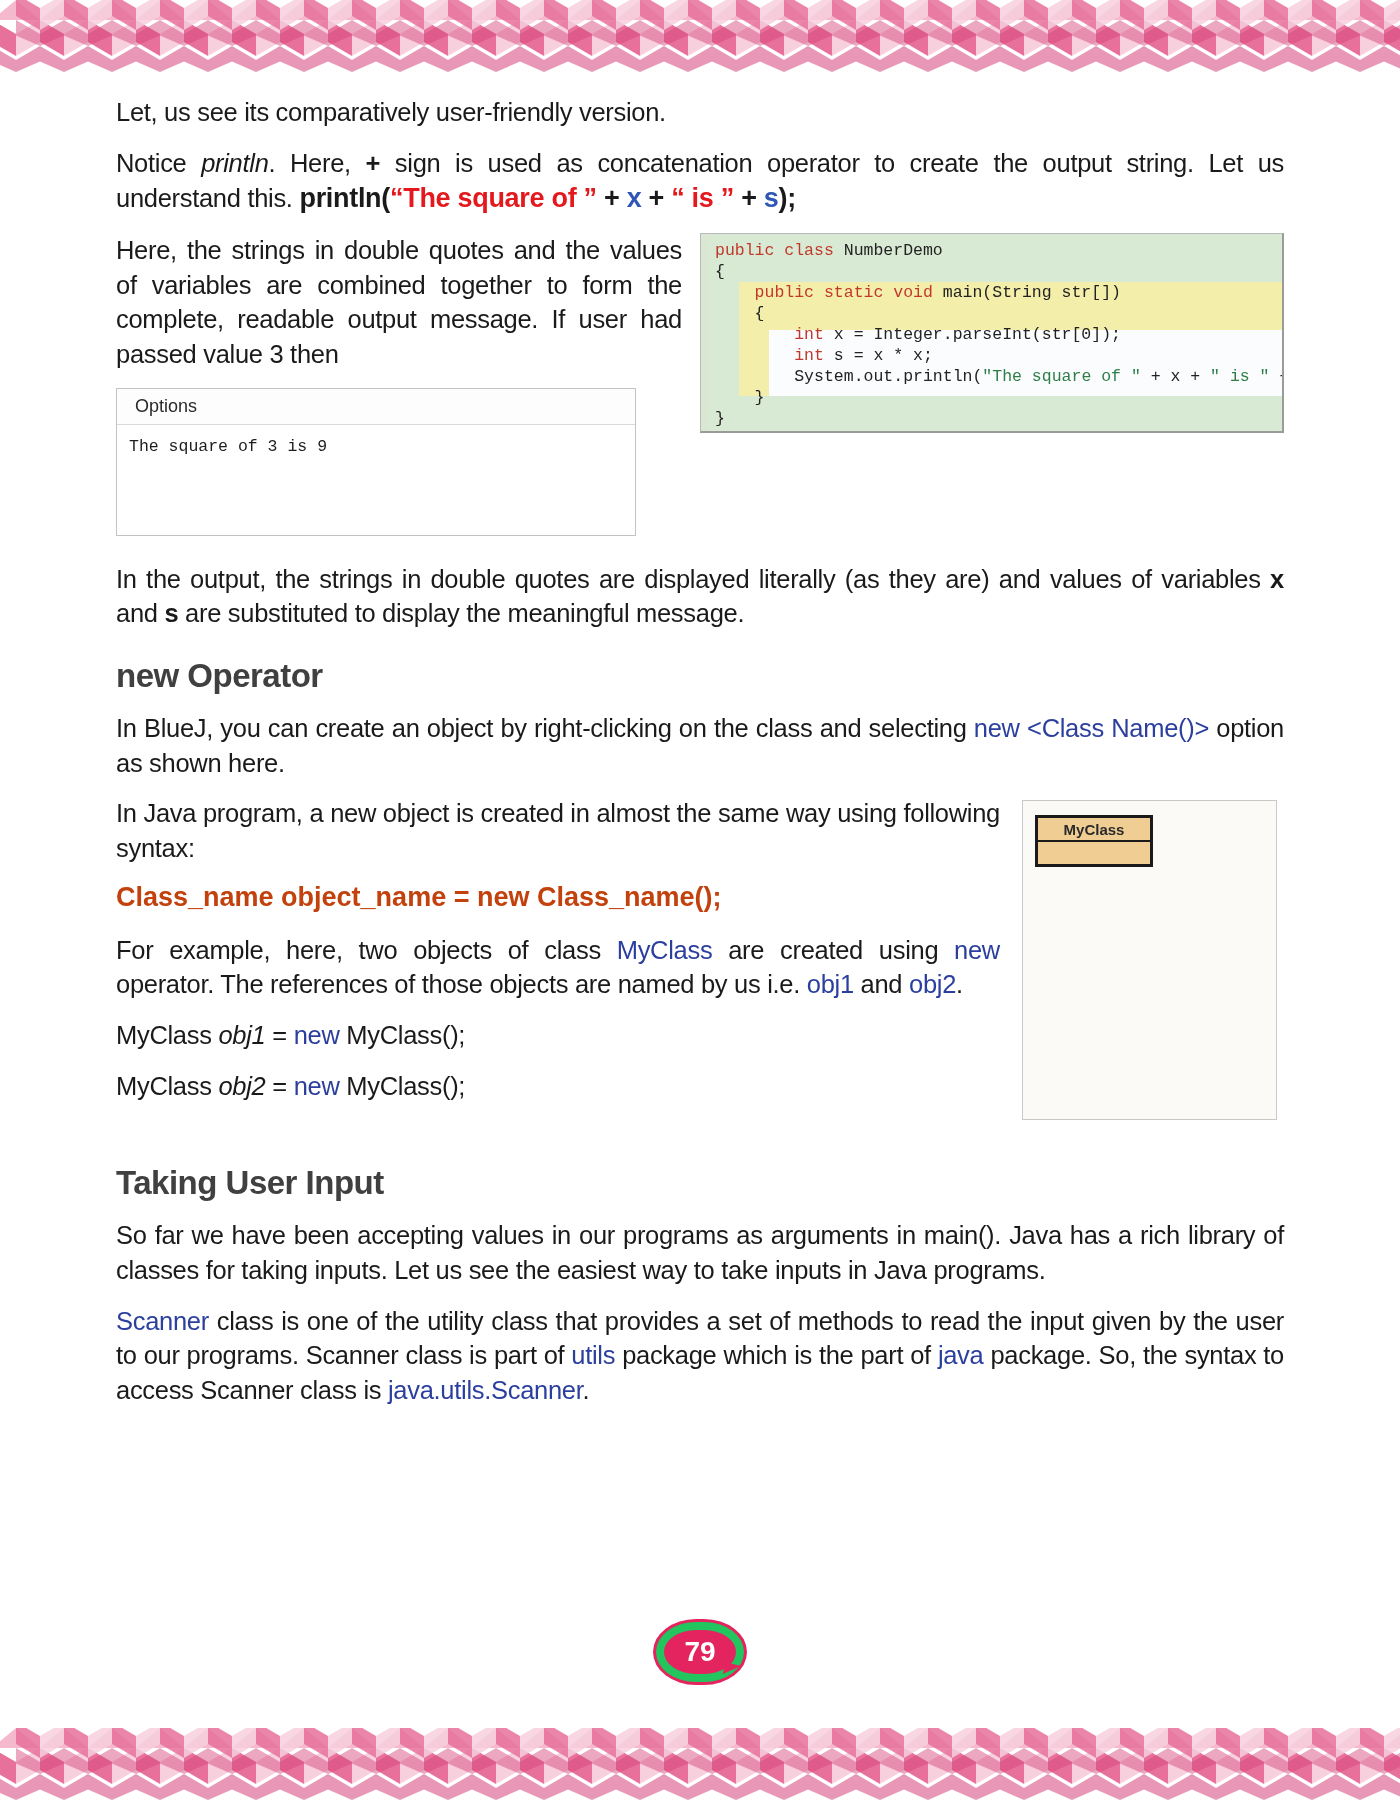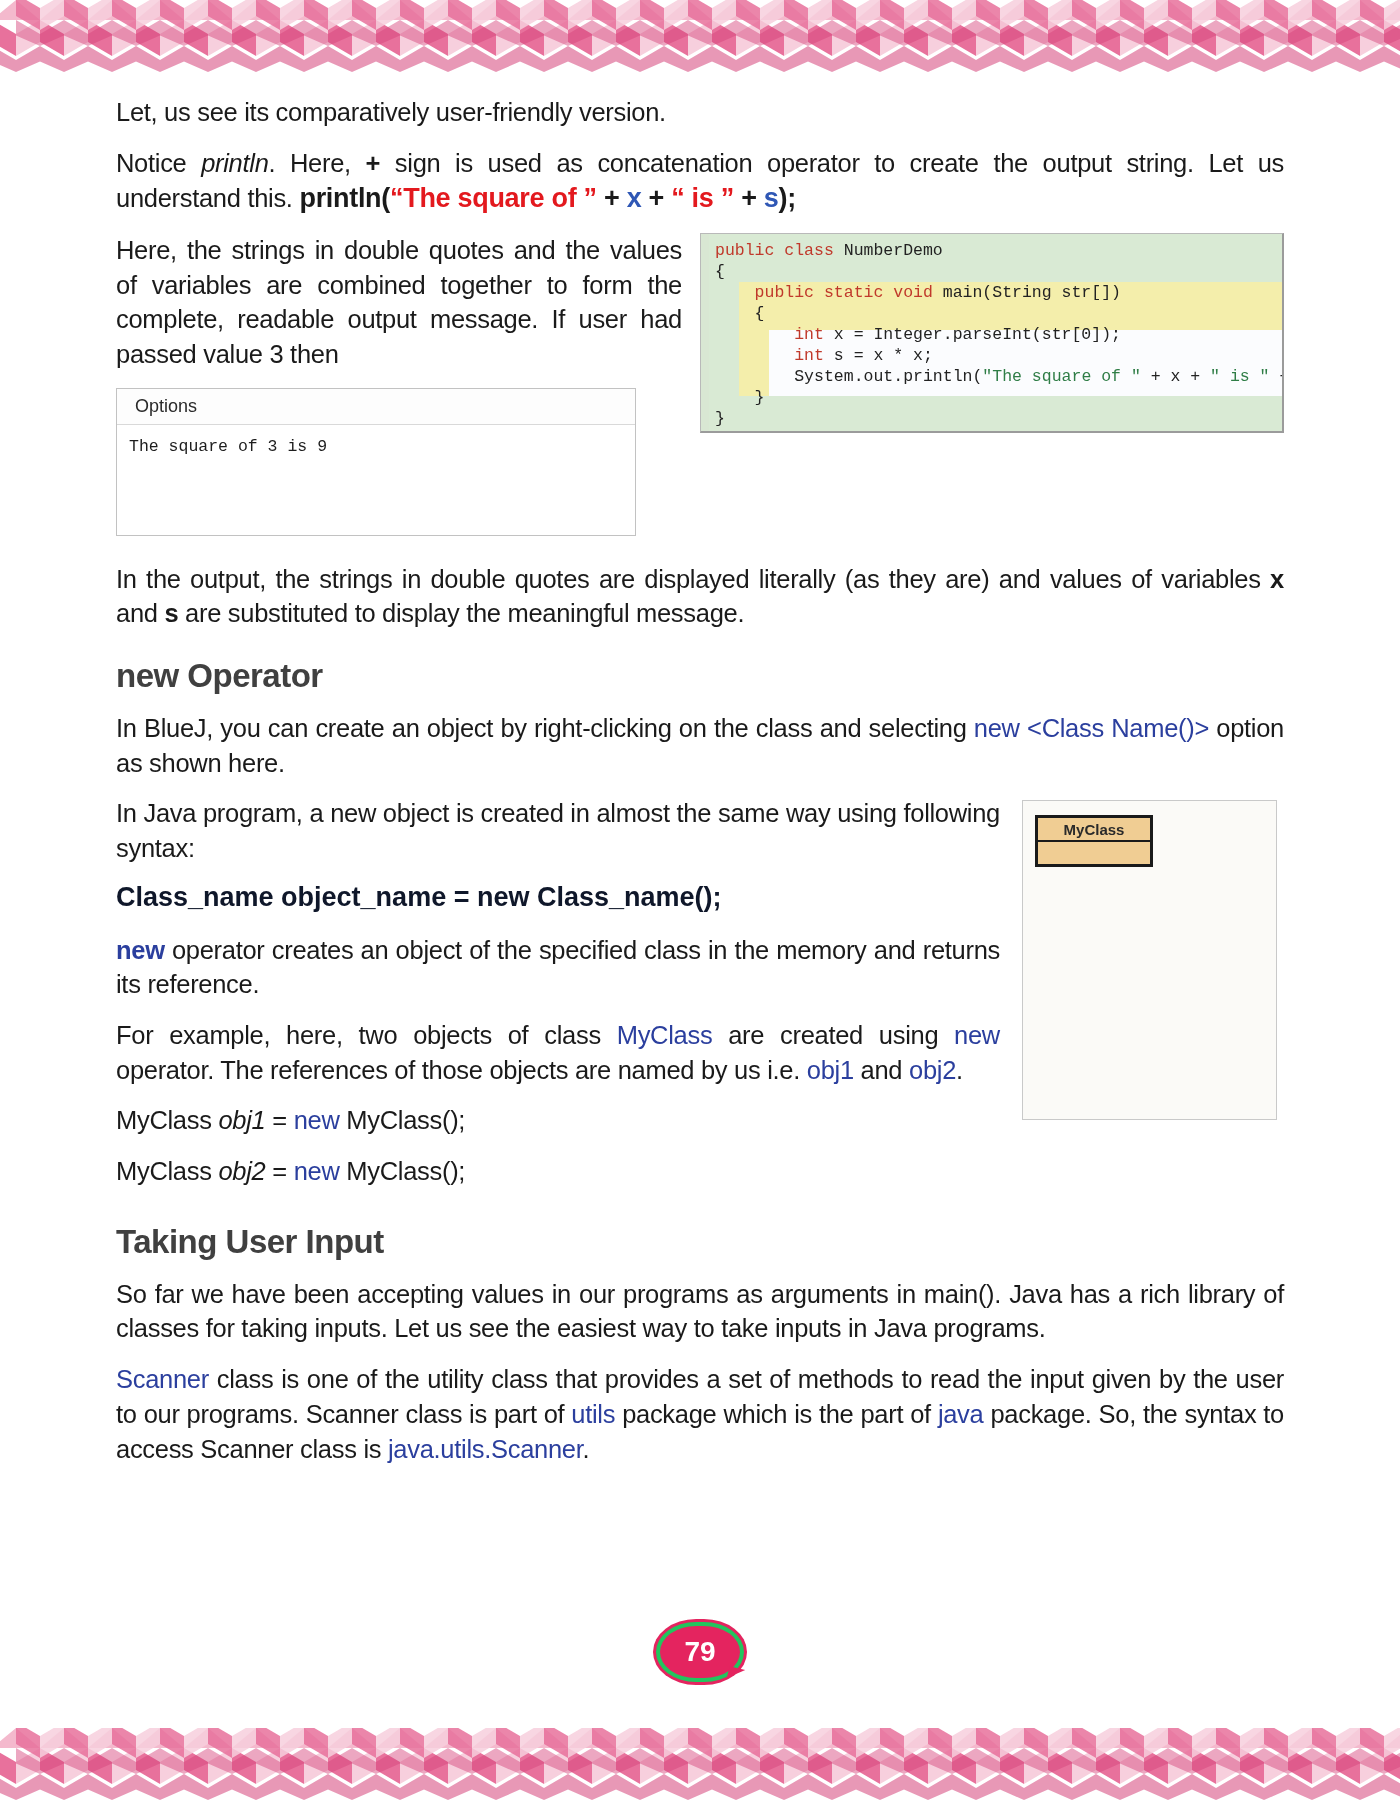--- a/index.html
+++ b/index.html
@@ -67,21 +67,21 @@
     font-size: 33px;
     color: #404040;
     margin: 26px 0 16px 0;
     letter-spacing: -0.5px;
   }
 
   p.syntax {
     font-family: "Liberation Sans", sans-serif;
     font-weight: bold;
     font-size: 27px;
-    color: #0f172a;
+    color: #c2410c;
     margin: 4px 0 20px 0;
   }
 
   
   .fig-code {
     float: right;
     width: 584px;
     margin: 0 0 10px 18px;
   }
   .fig-menu {
@@ -229,21 +229,21 @@
 
   
   .page-num {
     position: absolute; left: 50%; transform: translateX(-50%);
     bottom: 118px;
     width: 88px; height: 60px;
   }
   .pn-outer {
     position:absolute; inset:0;
     background:#e4245f; border-radius: 50%/55%;
-    border: 4px solid #22c55e;
+    border: 8px solid #22c55e;
     box-shadow: 0 0 0 3px #e4245f;
     display:flex; align-items:center; justify-content:center;
   }
   .pn-outer::after{
     content:""; position:absolute; right:-4px; bottom:-2px;
     width:0;height:0;border-left:16px solid #e4245f;
     border-bottom:12px solid transparent; transform: rotate(14deg);
   }
   .pn-text {
     position:relative; z-index:2;
@@ -644,23 +644,20 @@
         </div>
       </div>
     </div>
 
     <p class="body justify">
       <span>In Java program, a new object is created in almost the same way using following syntax:</span>
     </p>
 
     <p class="syntax">Class_name   object_name = new  Class_name();</p>
 
-    <p class="body justify">
-      <span class="bd blue">new</span><span> operator creates an object of the specified class in the memory and returns its reference.</span>
-    </p>
 
     <p class="body justify">
       <span>For example, here, two objects of class </span><span class="blue">MyClass</span><span> are created using </span><span class="blue">new</span><span> operator. The references of those objects are named by us i.e. </span><span class="blue">obj1</span><span> and </span><span class="blue">obj2</span><span>.</span>
     </p>
 
     <p class="body">
       <span>MyClass </span><span class="it">obj1</span><span> = </span><span class="blue">new</span><span> MyClass();</span>
     </p>
 
     <p class="body">

